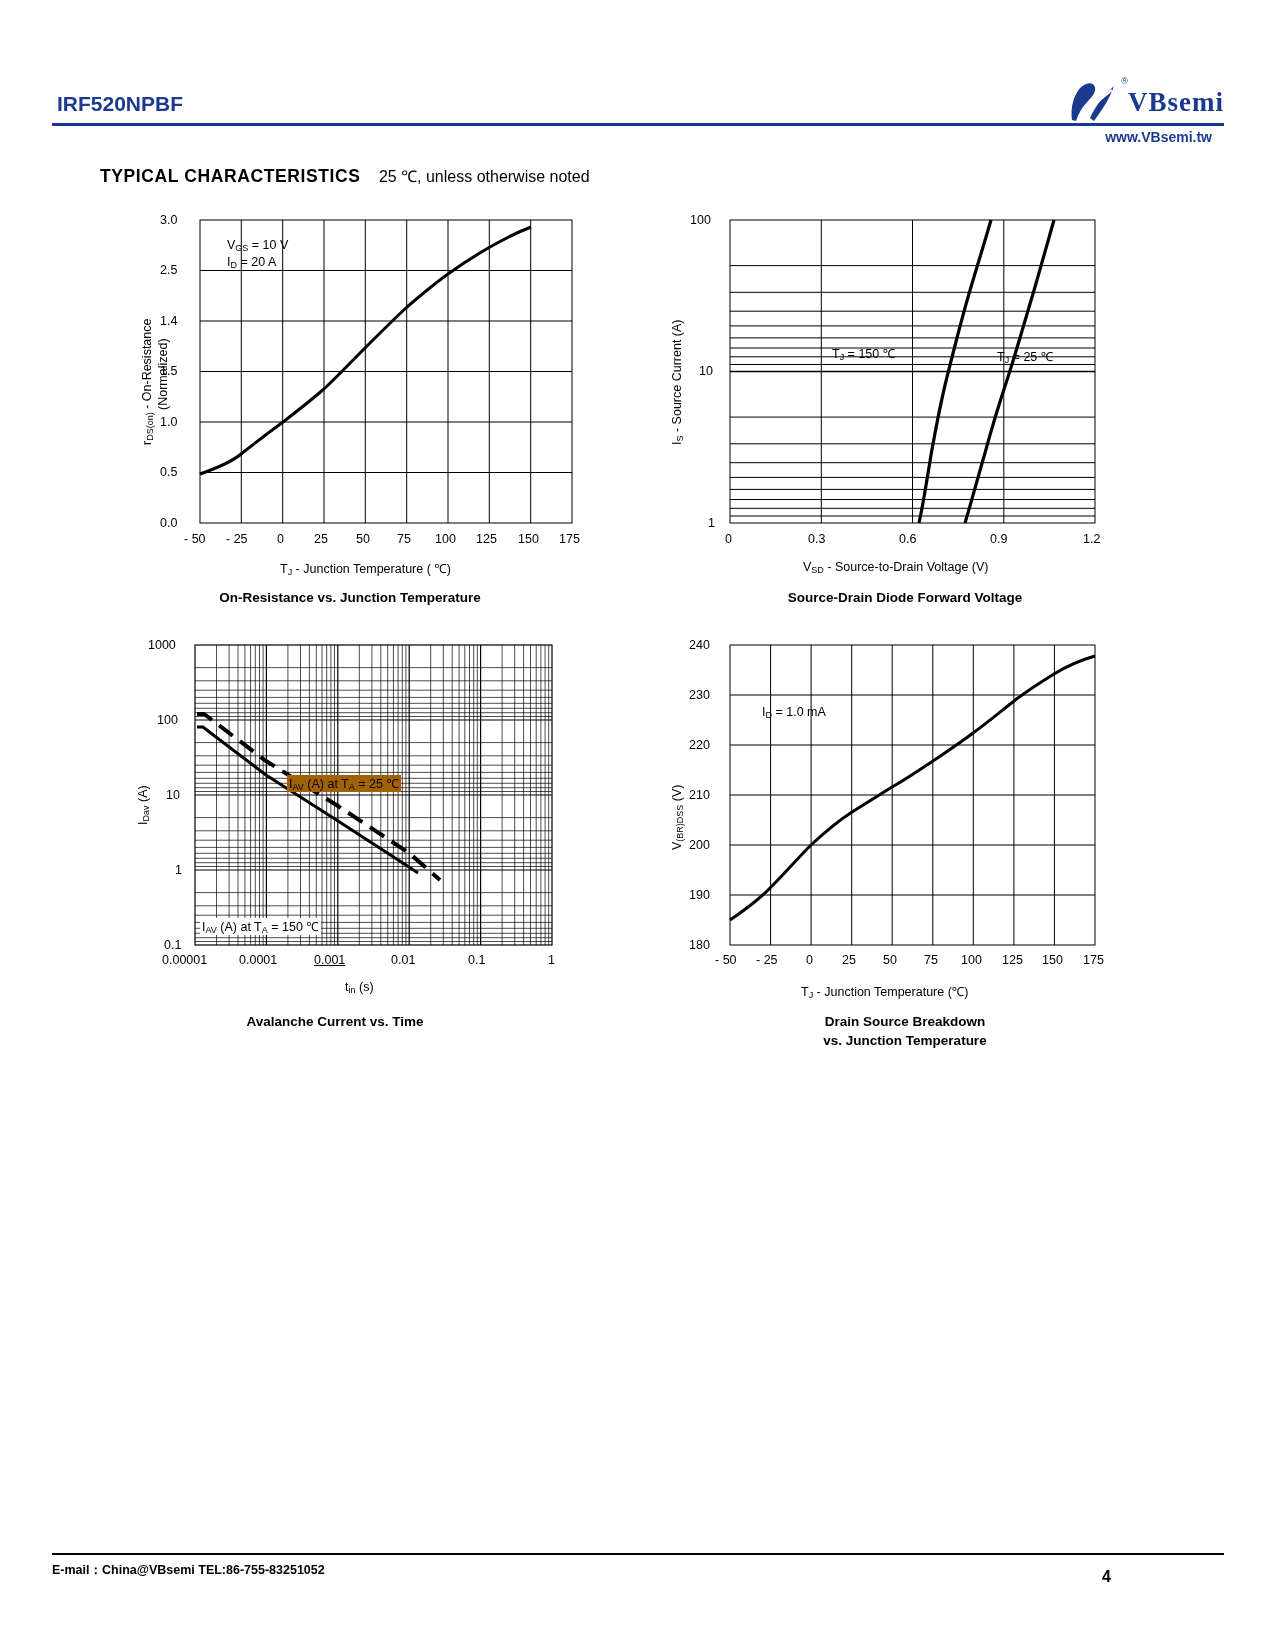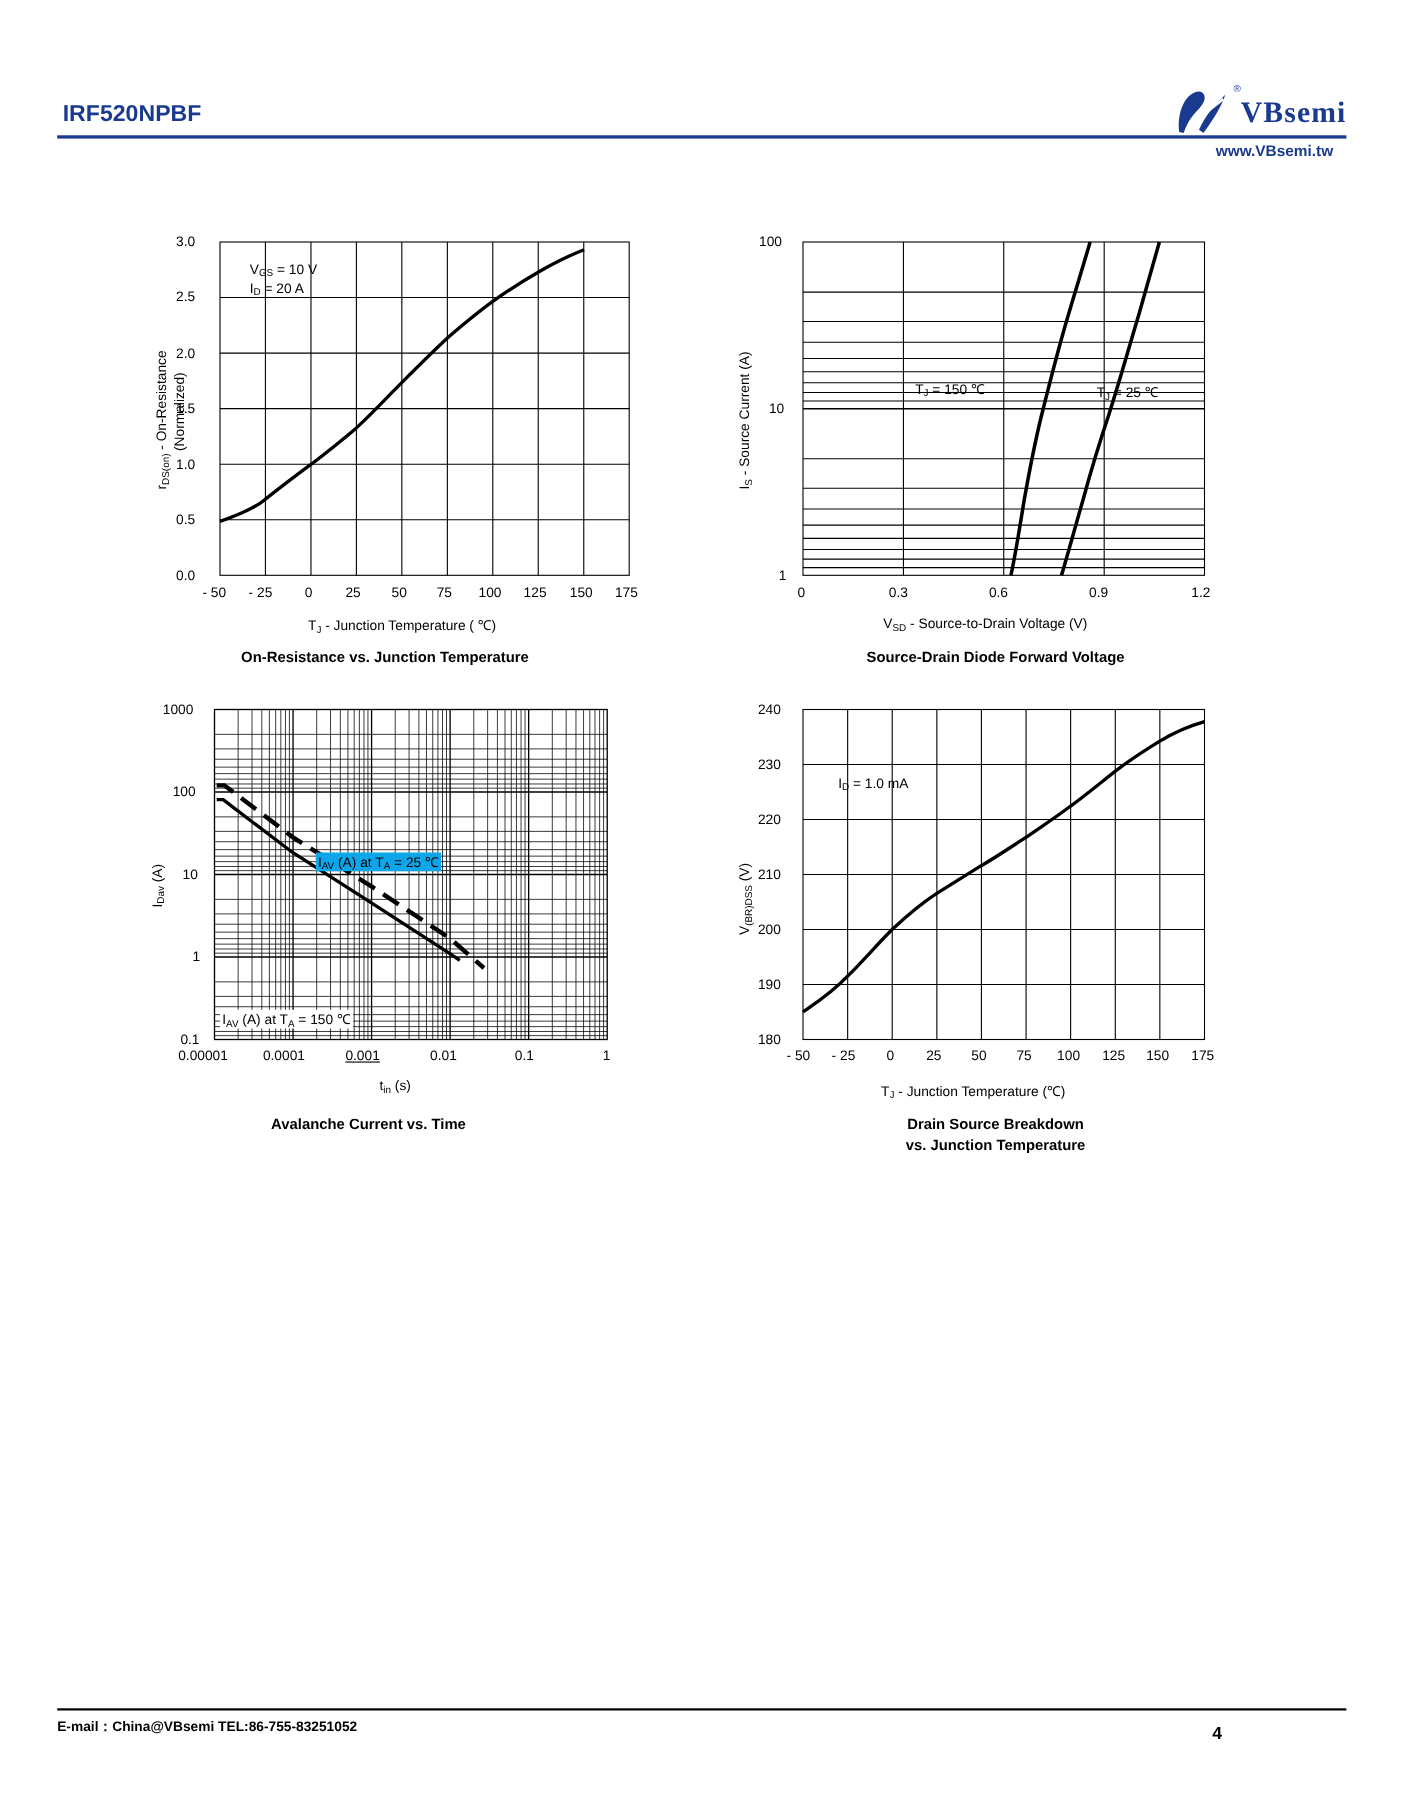--- a/index.html
+++ b/index.html
@@ -181,20 +181,24 @@
           </svg>
           <span class="logo-reg">®</span>
         </div>
         <div class="logo-text">VBsemi</div>
       </div>
       <div class="logo-url">www.VBsemi.tw</div>
     </div>
   </div>
   <div class="header-rule"></div>
 
+  <div class="section-title">
+    <span class="bold">TYPICAL CHARACTERISTICS</span>
+    <span class="cond">25 ℃, unless otherwise noted</span>
+  </div>
 
   <div class="fig" style="left:100px; top:205px; width:500px; height:420px;">
     <svg width="500" height="350" viewBox="0 0 500 350">
 
       <g stroke="#000" stroke-width="1" fill="none">
         <rect x="100" y="15" width="372" height="303"></rect>
 
         <line x1="141.3" y1="15" x2="141.3" y2="318"></line>
         <line x1="182.7" y1="15" x2="182.7" y2="318"></line>
         <line x1="224.0" y1="15" x2="224.0" y2="318"></line>
@@ -210,21 +214,21 @@
         <line x1="100" y1="217" x2="472" y2="217"></line>
         <line x1="100" y1="267.5" x2="472" y2="267.5"></line>
       </g>
 
       <path d="M100,269 C120,262 134,255 141,249 C155,238 168,228 183,217 C196,207 210,196 224,184 C238,171 251,157 265,143 C279,129 293,115 307,102 C321,90 334,79 348,69 C362,59 376,50 390,42 C404,34 418,27 431,22" stroke="#000" stroke-width="3" fill="none"></path>
     </svg>
 
     
     <div class="tick-label" style="left:60px; top:8px;">3.0</div>
     <div class="tick-label" style="left:60px; top:58px;">2.5</div>
-    <div class="tick-label" style="left:60px; top:109px;">2.0</div>
+    <div class="tick-label" style="left:60px; top:109px;">1.4</div>
     <div class="tick-label" style="left:60px; top:159px;">1.5</div>
     <div class="tick-label" style="left:60px; top:210px;">1.0</div>
     <div class="tick-label" style="left:60px; top:260px;">0.5</div>
     <div class="tick-label" style="left:60px; top:311px;">0.0</div>
 
     
     <div class="tick-label" style="left:84px; top:327px;">- 50</div>
     <div class="tick-label" style="left:126px; top:327px;">- 25</div>
     <div class="tick-label" style="left:177px; top:327px;">0</div>
     <div class="tick-label" style="left:214px; top:327px;">25</div>
@@ -436,21 +440,21 @@
 
     
     <div class="tick-label" style="left:62px; top:318px;">0.00001</div>
     <div class="tick-label" style="left:139px; top:318px;">0.0001</div>
     <div class="tick-label" style="left:214px; top:318px;text-decoration:underline;">0.001</div>
     <div class="tick-label" style="left:291px; top:318px;">0.01</div>
     <div class="tick-label" style="left:368px; top:318px;">0.1</div>
     <div class="tick-label" style="left:448px; top:318px;">1</div>
 
     
-    <div class="note-label" style="left:187px; top:140px; background:#0ea5e9; padding:0 2px;">
+    <div class="note-label" style="left:187px; top:140px; background:#a16207; padding:0 2px;">
       <span>I</span><sub>AV</sub><span> (A) at T</span><sub>A</sub><span> = 25 ℃</span>
     </div>
     <div class="note-label" style="left:100px; top:283px; background:#fff; padding:0 2px;">
       <span>I</span><sub>AV</sub><span> (A) at T</span><sub>A</sub><span> = 150 ℃</span>
     </div>
 
     
     <div class="vlabel" style="left:36px; top:190px;">
       <span>I</span><sub>Dav</sub><span> (A)</span>
     </div>

